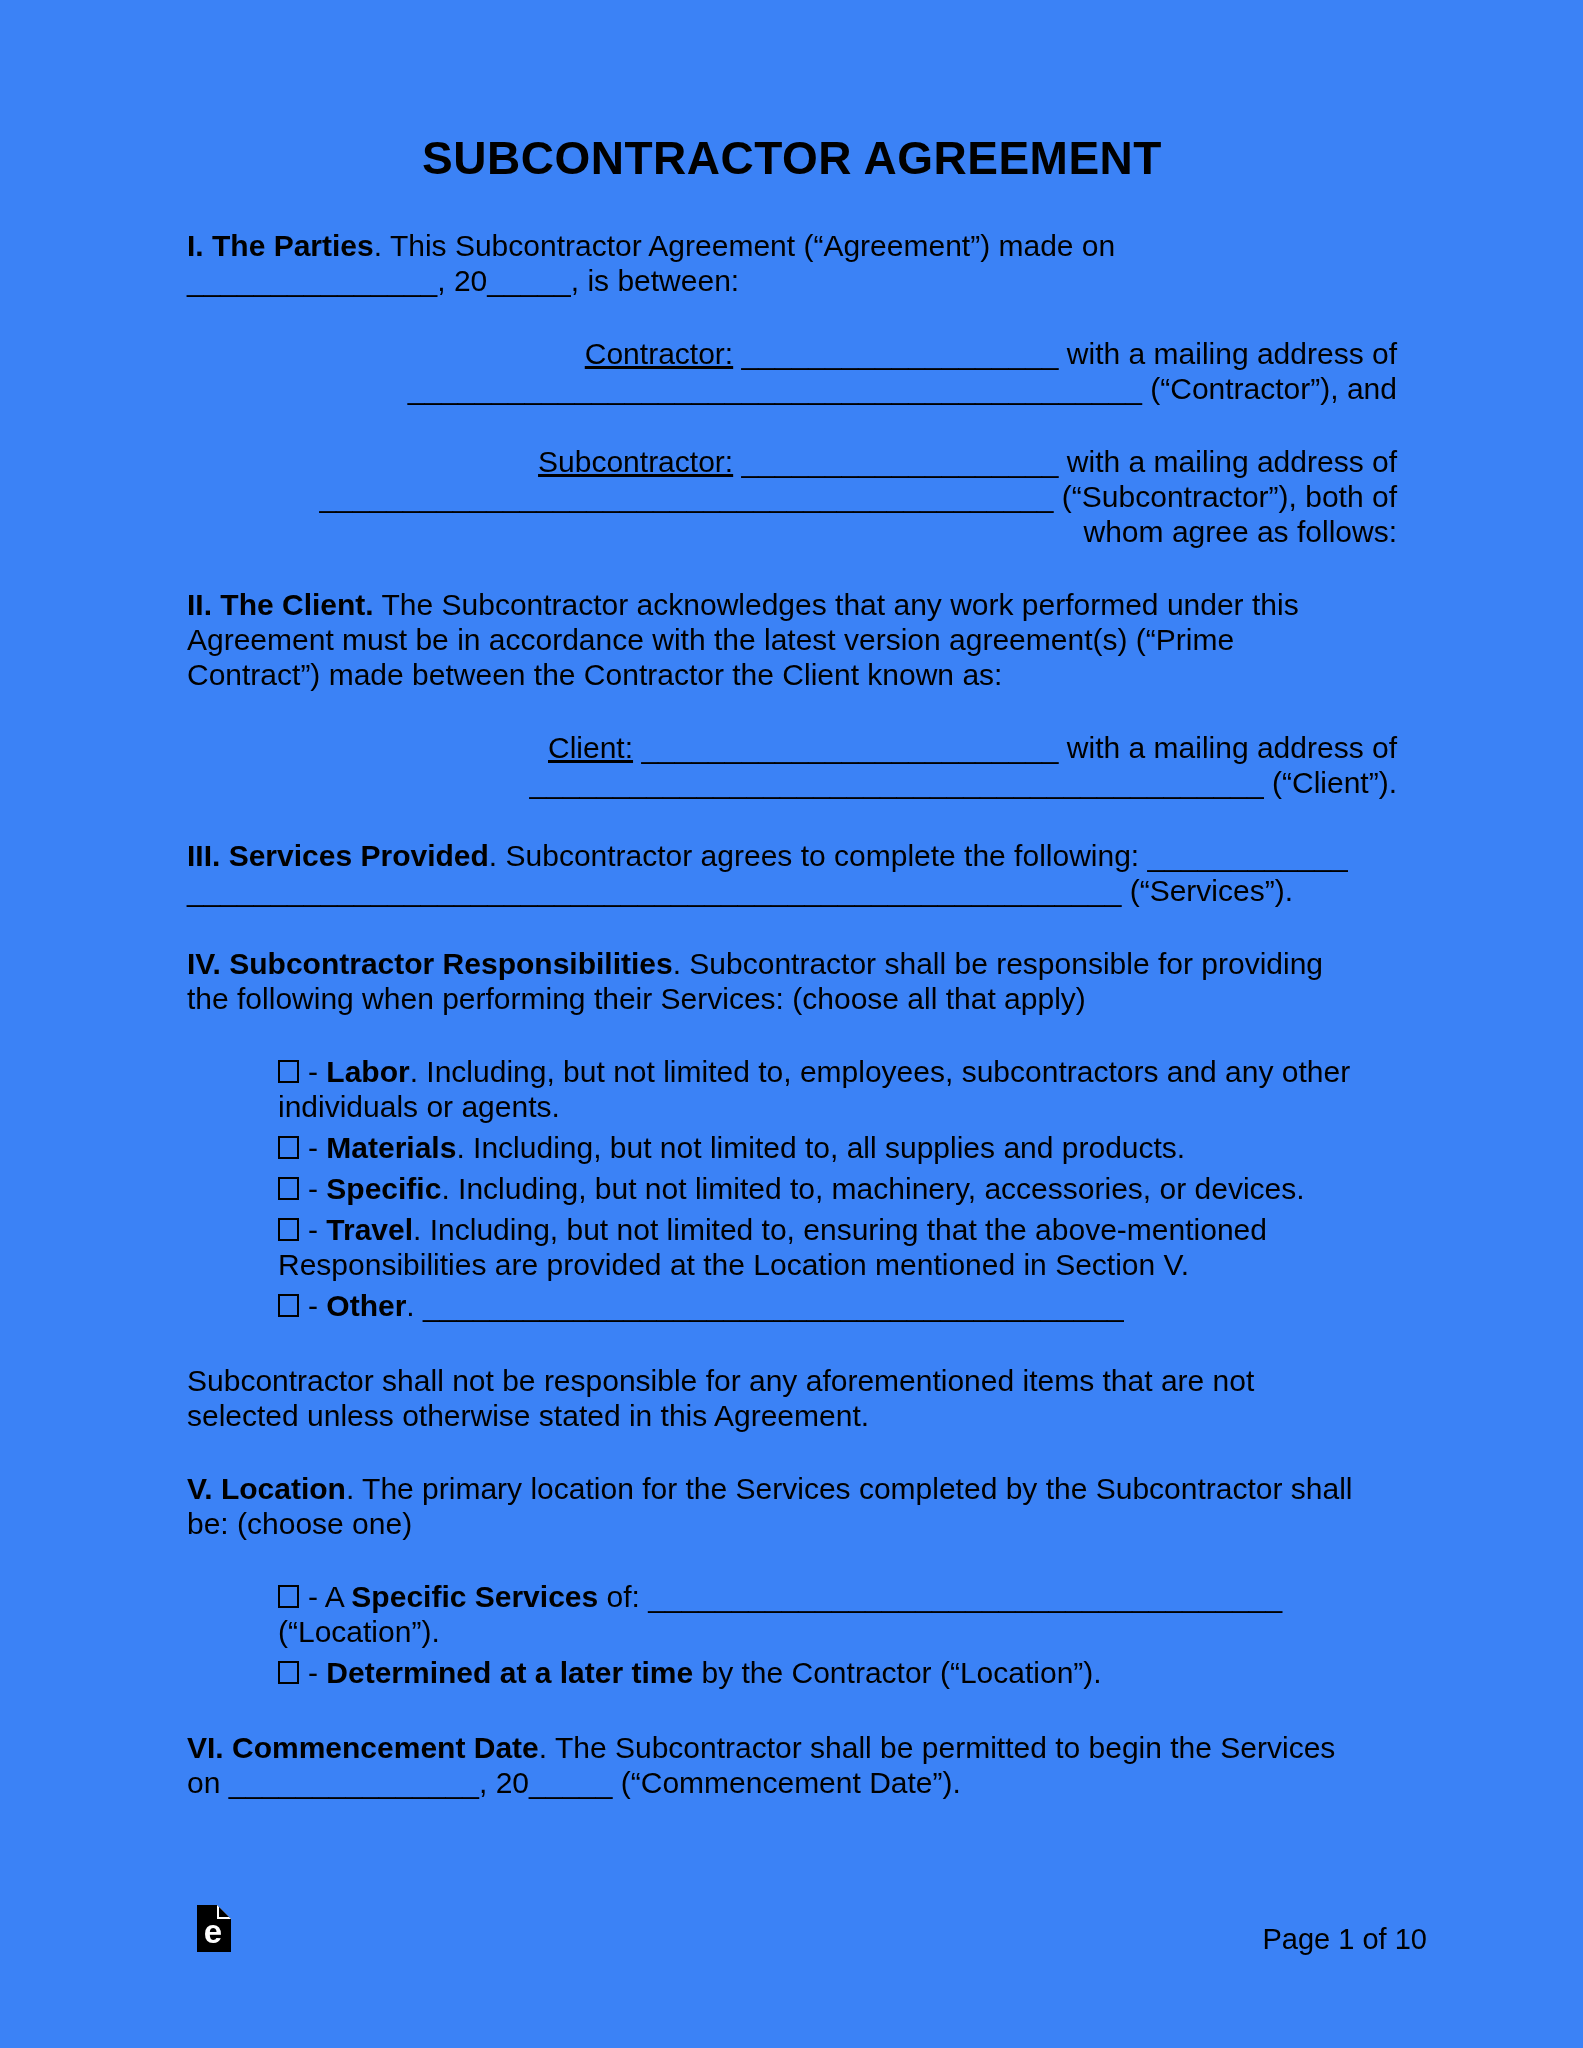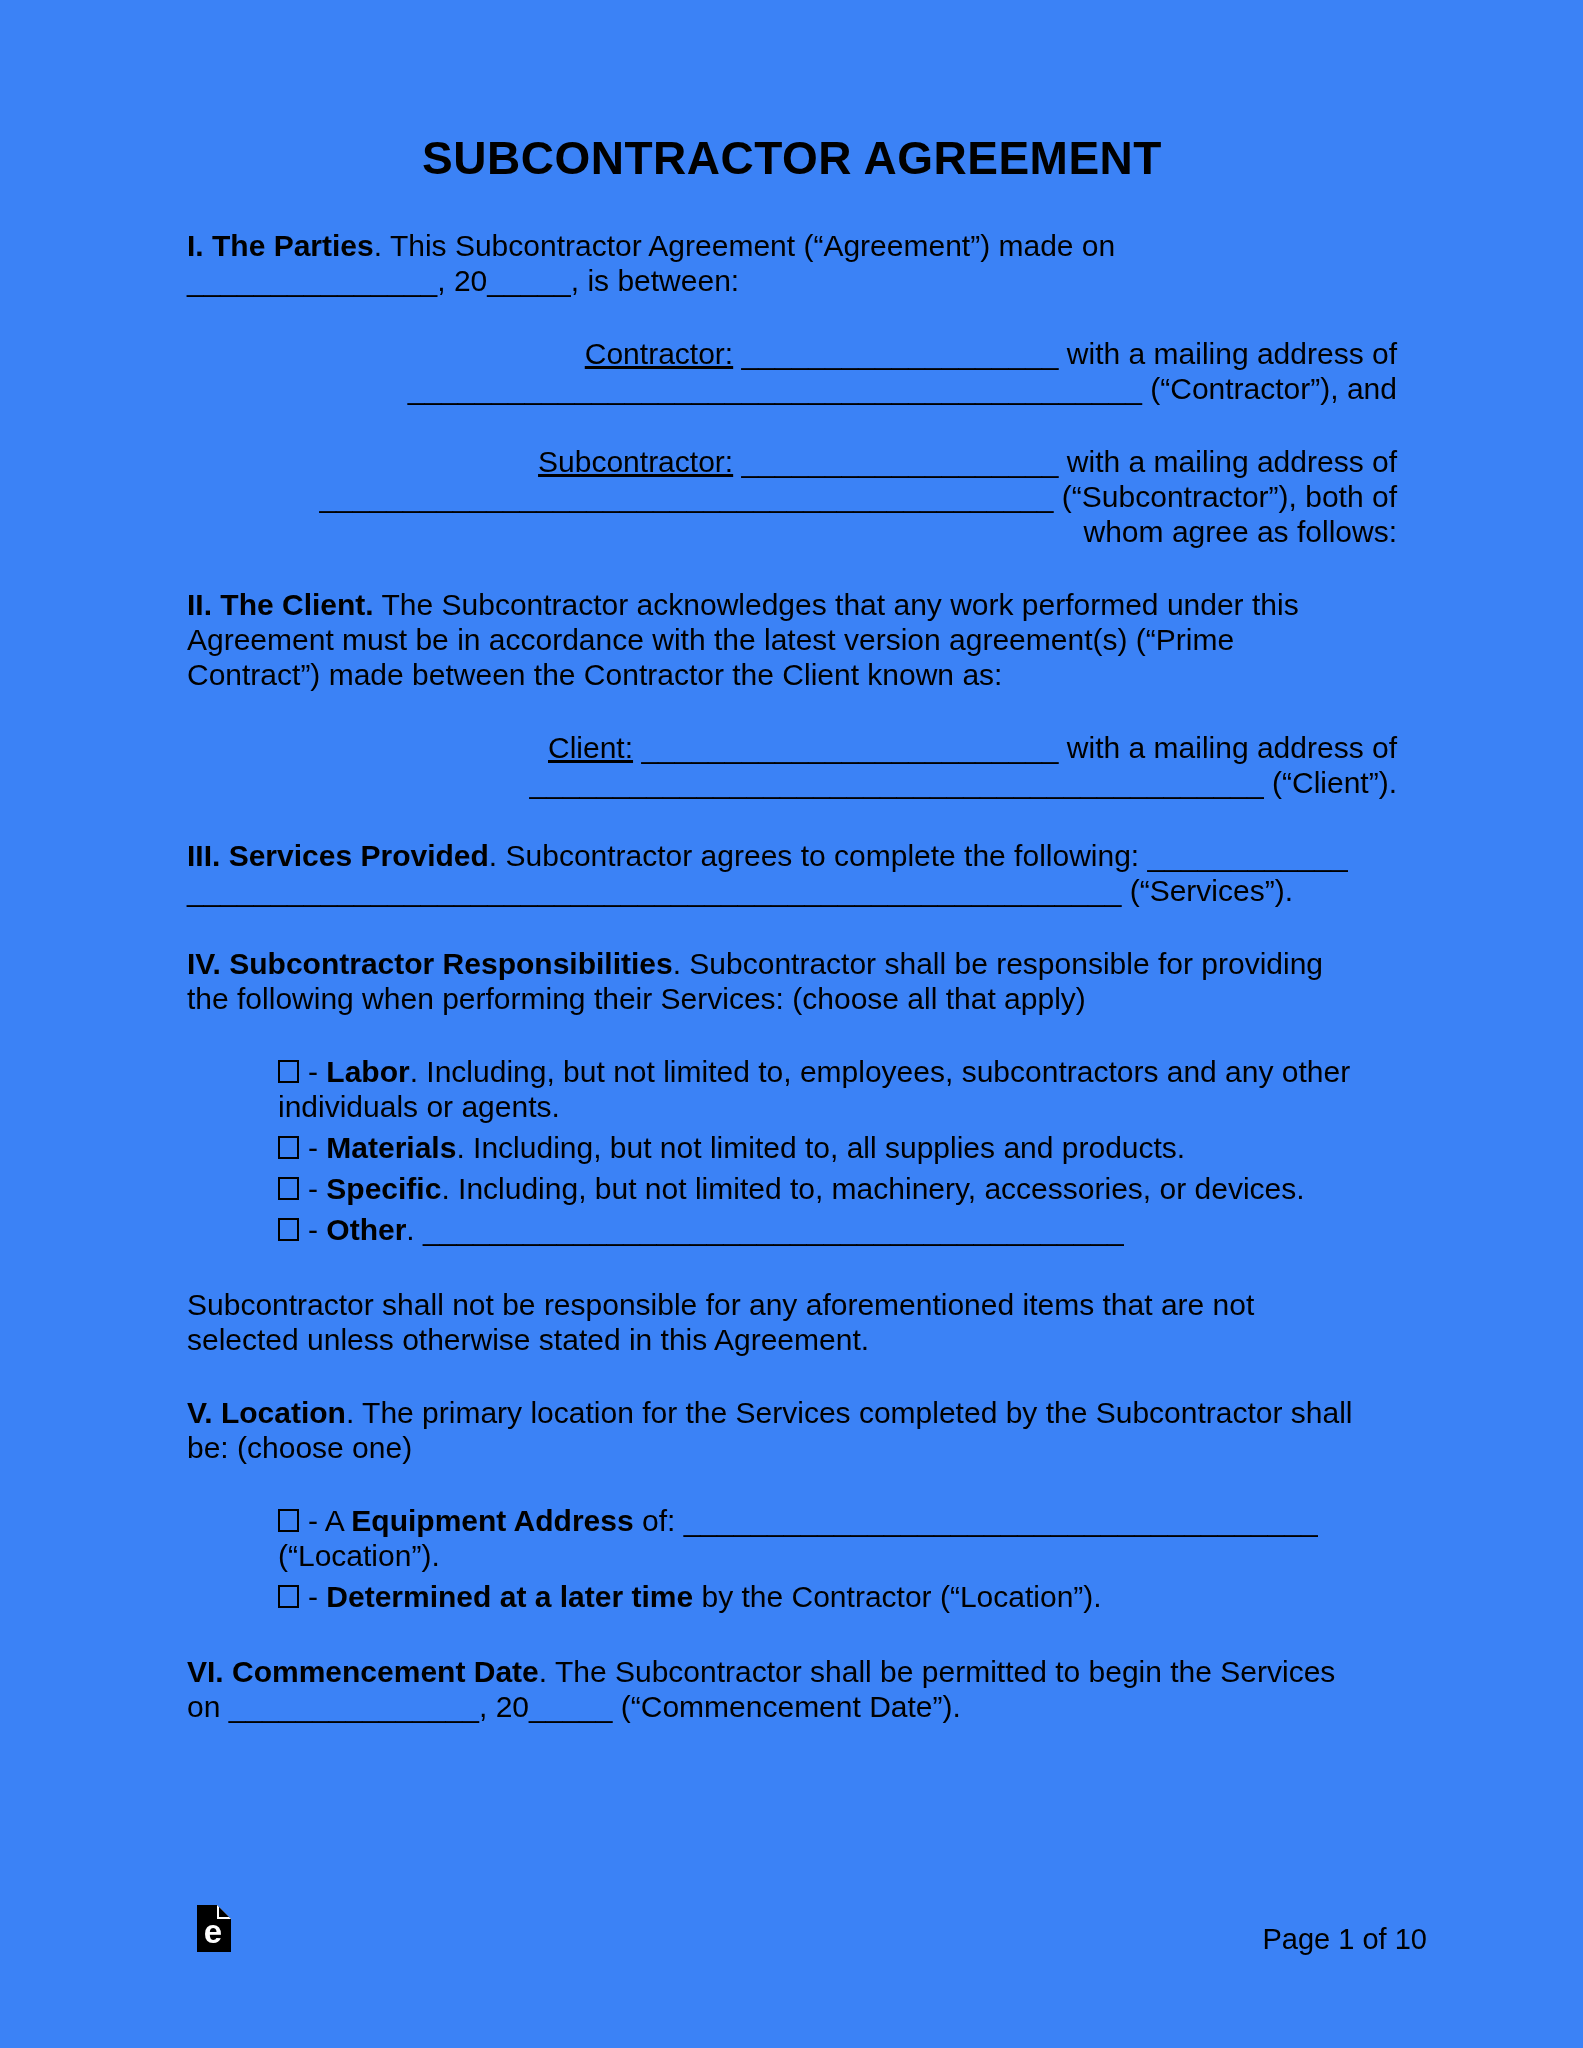--- a/index.html
+++ b/index.html
@@ -82,37 +82,41 @@
         <span class="line"><span class="cbx"></span><span>- </span><b>Labor</b><span>. Including, but not limited to, employees, subcontractors and any other</span></span>
         <span class="line">individuals or agents.</span>
       </div>
       <div class="item">
         <span class="line"><span class="cbx"></span><span>- </span><b>Materials</b><span>. Including, but not limited to, all supplies and products.</span></span>
       </div>
       <div class="item">
         <span class="line"><span class="cbx"></span><span>- </span><b>Specific</b><span>. Including, but not limited to, machinery, accessories, or devices.</span></span>
       </div>
       <div class="item">
+        <span class="line"><span class="cbx"></span><span>- </span><b>Travel</b><span>. Including, but not limited to, ensuring that the above-mentioned</span></span>
+        <span class="line">Responsibilities are provided at the Location mentioned in Section V.</span>
+      </div>
+      <div class="item">
         <span class="line"><span class="cbx"></span><span>- </span><b>Other</b><span>. __________________________________________</span></span>
       </div>
     </div>
 
     <div class="para">
       <span class="line">Subcontractor shall not be responsible for any aforementioned items that are not</span>
       <span class="line">selected unless otherwise stated in this Agreement.</span>
     </div>
 
     <div class="para">
       <span class="line"><b>V. Location</b><span>. The primary location for the Services completed by the Subcontractor shall</span></span>
       <span class="line">be: (choose one)</span>
     </div>
 
     <div class="list">
       <div class="item">
-        <span class="line"><span class="cbx"></span><span>- A </span><b>Equipment Address</b><span> of: ______________________________________</span></span>
+        <span class="line"><span class="cbx"></span><span>- A </span><b>Specific Services</b><span> of: ______________________________________</span></span>
         <span class="line">(“Location”).</span>
       </div>
       <div class="item">
         <span class="line"><span class="cbx"></span><span>- </span><b>Determined at a later time</b><span> by the Contractor (“Location”).</span></span>
       </div>
     </div>
 
     <div class="para">
       <span class="line"><b>VI. Commencement Date</b><span>. The Subcontractor shall be permitted to begin the Services</span></span>
       <span class="line">on _______________, 20_____ (“Commencement Date”).</span>

